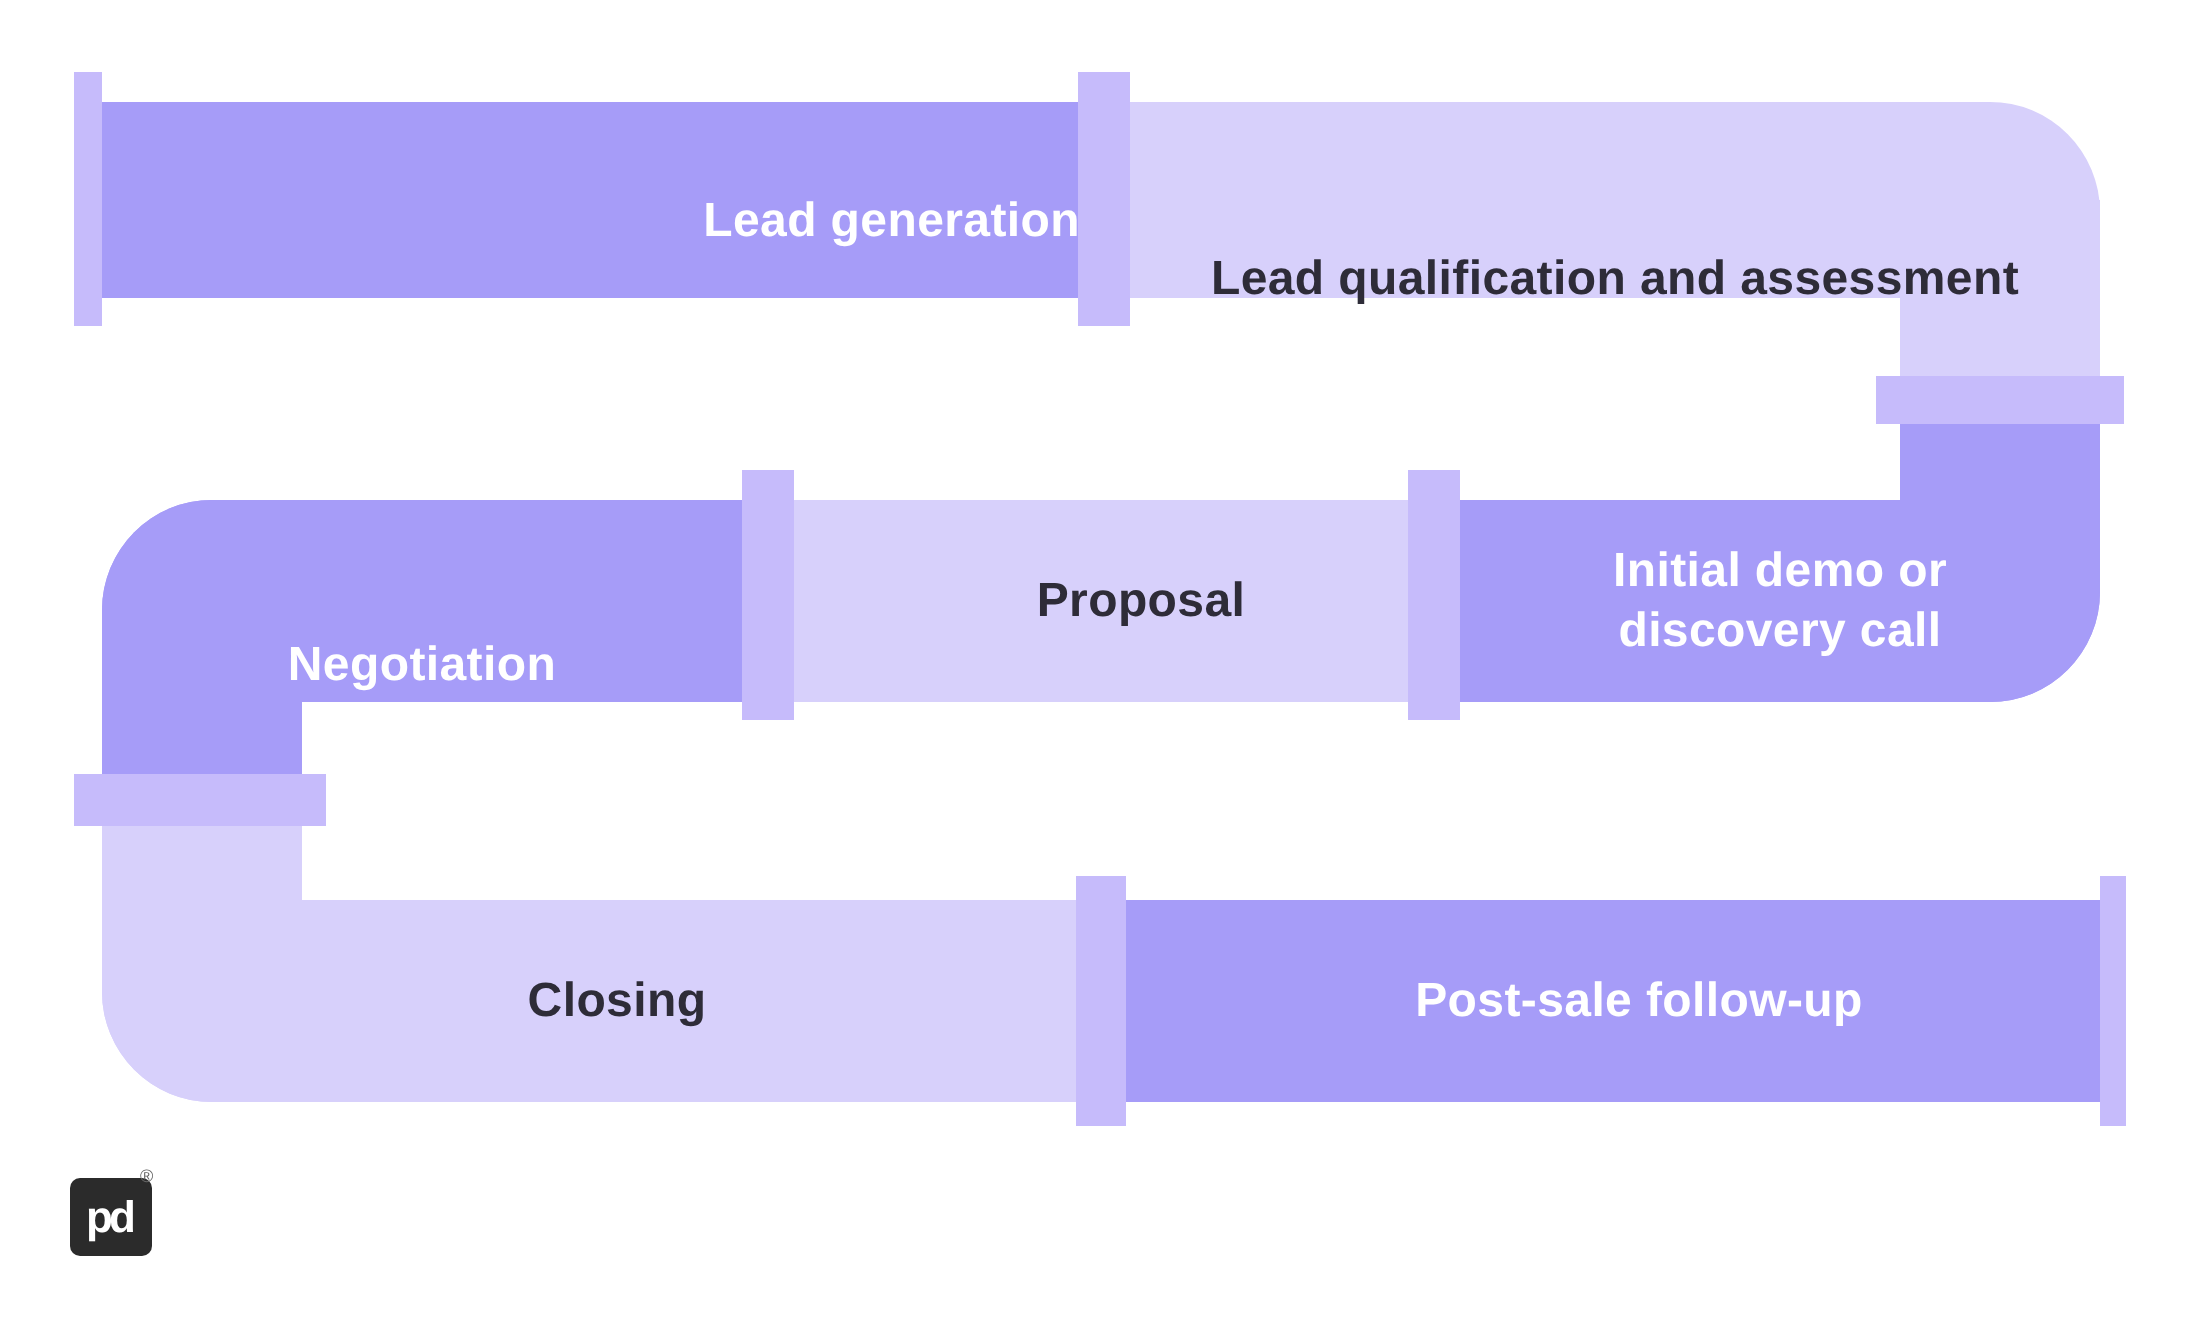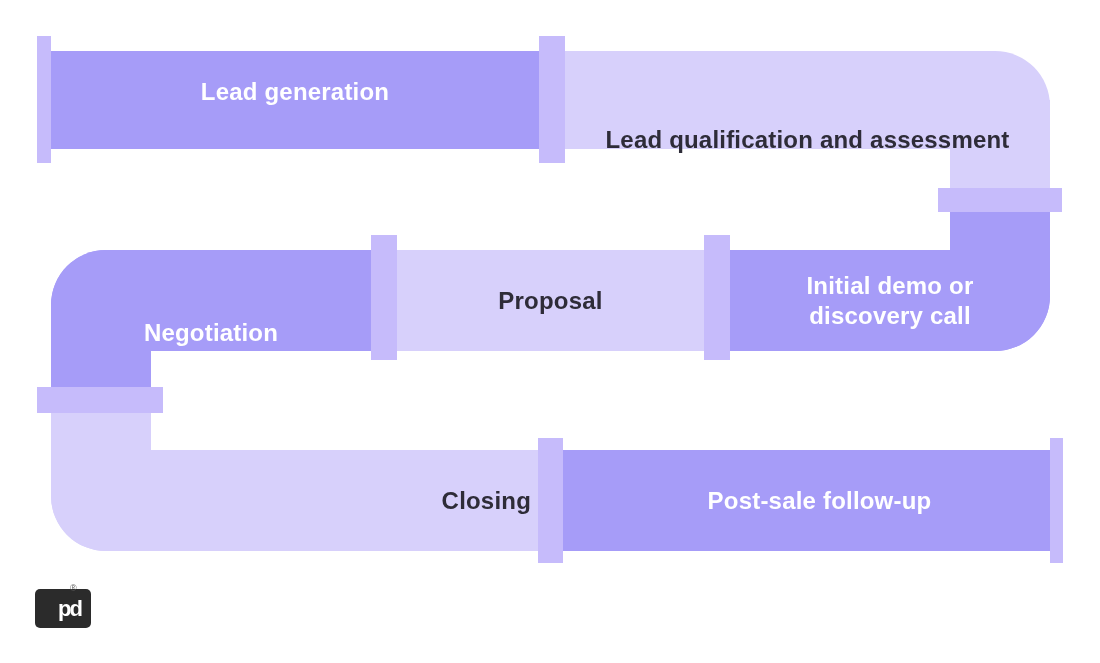--- a/index.html
+++ b/index.html
@@ -36,21 +36,21 @@
   .r-tr { border-top-right-radius: 55px; }
   .r-bl { border-bottom-left-radius: 55px; }
   .r-br { border-bottom-right-radius: 55px; }
 
   
   #logo { position: absolute; left: 35px; top: 583px; width: 50px; height: 48px; z-index: 4; }
   #logo .square {
     position: absolute; left: 0; top: 6px; width: 41px; height: 39px;
     background: var(--logo_bg, #2b2b2b);
     border-radius: 5px;
-    display: flex; align-items: center; justify-content: center; padding-left: 15px;
+    display: flex; align-items: center; justify-content: center;
   }
   #logo .mark {
     color: #ffffff;
     font-size: 22px;
     font-weight: 700;
     letter-spacing: -2px;
     transform: translateX(-1px);
   }
   #logo .reg {
     position: absolute; left: 35px; top: 0;
@@ -79,36 +79,36 @@
 
   <div class="coupling" style="left:37px; top:36px; width:14px; height:127px;"></div>
   <div class="coupling" style="left:539px; top:36px; width:26px; height:127px;"></div>
   <div class="coupling" style="left:938px; top:188px; width:124px; height:24px;"></div>
   <div class="coupling" style="left:704px; top:235px; width:26px; height:125px;"></div>
   <div class="coupling" style="left:371px; top:235px; width:26px; height:125px;"></div>
   <div class="coupling" style="left:37px; top:387px; width:126px; height:26px;"></div>
   <div class="coupling" style="left:538px; top:438px; width:25px; height:125px;"></div>
   <div class="coupling" style="left:1050px; top:438px; width:13px; height:125px;"></div>
 
-  <div class="label on-dark" style="left:50px; top:40px; width:490px; height:104px;">
+  <div class="label on-dark" style="left:50px; top:59px; width:490px; height:104px;justify-content:flex-end;">
     <span class="wrap">Lead generation</span>
   </div>
   <div class="label on-light" style="left:565px; top:51px; width:485px; height:98px;margin-top:40px;">
     <span class="wrap">Lead qualification and assessment</span>
   </div>
   <div class="label on-dark narrow" style="left:730px; top:250px; width:320px; height:101px;">
     <span class="wrap">Initial demo or discovery call</span>
   </div>
-  <div class="label on-light" style="left:397px; top:250px; width:307px; height:101px;">
+  <div class="label on-light" style="left:397px; top:250px; width:307px; height:101px;padding-left:20px;">
     <span class="wrap">Proposal</span>
   </div>
   <div class="label on-dark" style="left:51px; top:250px; width:320px; height:101px;margin-top:32px;">
     <span class="wrap">Negotiation</span>
   </div>
-  <div class="label on-light" style="left:44px; top:450px; width:487px; height:101px;justify-content:flex-end;">
+  <div class="label on-light" style="left:65px; top:450px; width:487px; height:101px;">
     <span class="wrap">Closing</span>
   </div>
   <div class="label on-dark" style="left:576px; top:450px; width:487px; height:101px;">
     <span class="wrap">Post-sale follow-up</span>
   </div>
 
   <div id="logo">
     <div class="square">
       <span class="mark">pd</span>
     </div>

